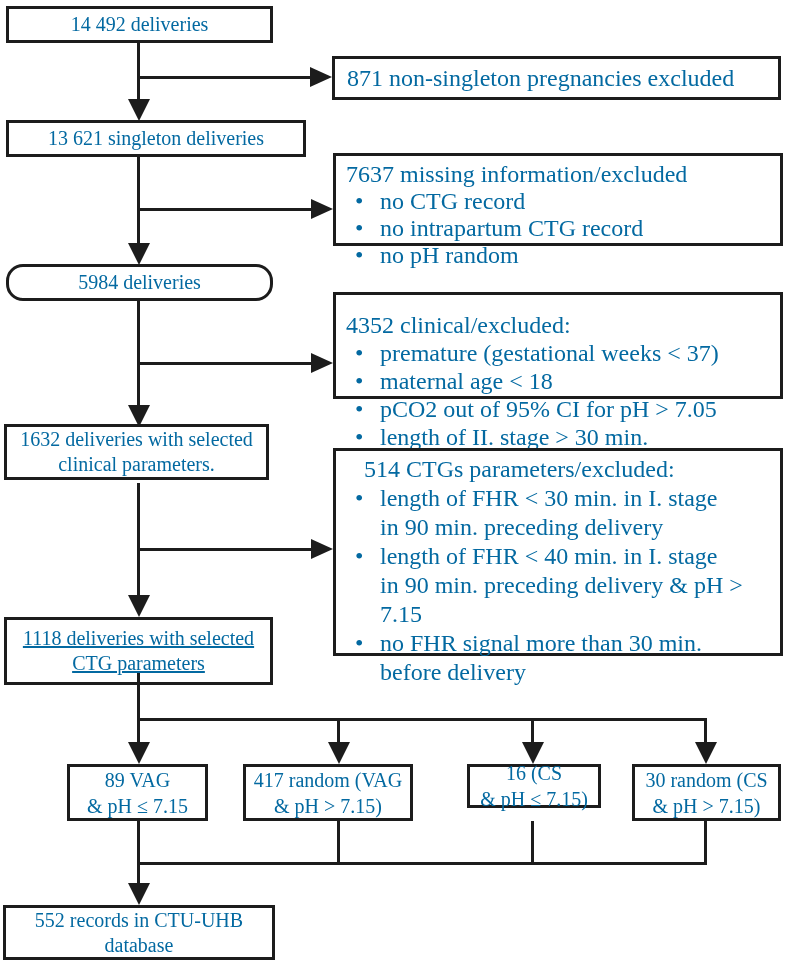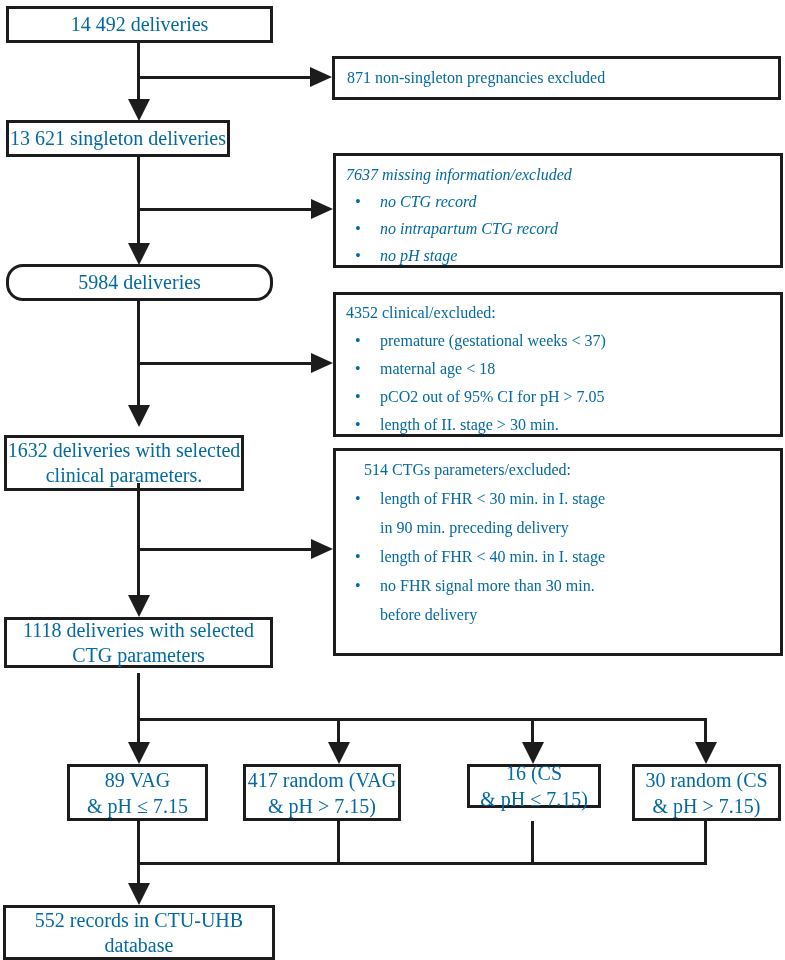--- a/index.html
+++ b/index.html
@@ -7,21 +7,21 @@
   .canvas {
     position:relative; width:785px; height:960px; background:#ffffff;
     font-family:"Liberation Serif","DejaVu Serif",serif; color:#0369a1;
     overflow:hidden;
   }
   .box { position:absolute; border:3px solid #1c1c1c; background:#ffffff; }
   .center-box {
     display:flex; flex-direction:column; justify-content:center; align-items:center;
     text-align:center; font-size:20px; line-height:25px;
   }
-  .excl { font-size:16px; }
+  .excl { font-size:24px; }
   .excl .title { display:block; }
   .bullet-row { display:flex; }
   .bullet { flex:none; width:34px; padding-left:9px; }
   .bullet-text { flex:1; }
   .bl { display:block; }
   .hline, .vline { position:absolute; background:#1c1c1c; }
   .arrow-down {
     position:absolute; width:0; height:0;
     border-left:11px solid transparent; border-right:11px solid transparent;
     border-top:22px solid #1c1c1c;
@@ -34,70 +34,70 @@
 </style>
 </head>
 <body>
 
 <div class="canvas">
 
   <div class="box center-box" style="left:6px; top:6px; width:267px; height:37px;">
     <span class="bl">14 492 deliveries</span>
   </div>
 
-  <div class="box center-box" style="left:6px; top:120px; width:224px; height:37px;">
+  <div class="box center-box" style="left:6px; top:120px; width:300px; height:37px;">
     <span class="bl">13 621 singleton deliveries</span>
   </div>
 
   <div class="box center-box" style="left:6px; top:264px; width:267px; height:37px;border-radius:17px;">
     <span class="bl">5984 deliveries</span>
   </div>
 
-  <div class="box center-box" style="left:4px; top:435px; width:240px; height:56px;">
+  <div class="box center-box" style="left:4px; top:424px; width:265px; height:56px;">
     <span class="bl">1632 deliveries with selected</span>
     <span class="bl">clinical parameters.</span>
   </div>
 
-  <div class="box center-box" style="left:4px; top:617px; width:269px; height:51px;">
+  <div class="box center-box" style="left:4px; top:617px; width:269px; height:68px;text-decoration:underline;">
     <span class="bl">1118 deliveries with selected</span>
     <span class="bl">CTG parameters</span>
   </div>
 
   <div class="box center-box" style="left:3px; top:905px; width:272px; height:55px;">
     <span class="bl">552 records in CTU-UHB</span>
     <span class="bl">database</span>
   </div>
 
   <div class="box excl" style="left:332px; top:56px; width:449px; height:44px; display:flex; align-items:center; padding-left:12px;">
     <span class="title">871 non-singleton pregnancies excluded</span>
   </div>
 
-  <div class="box excl" style="left:333px; top:153px; width:450px; height:115px; line-height:27px; padding:5px 8px 0 10px;font-style:italic;">
+  <div class="box excl" style="left:333px; top:153px; width:450px; height:93px; line-height:27px; padding:5px 8px 0 10px;">
     <span class="title">7637 missing information/excluded</span>
     <div class="bullet-row">
       <span class="bullet">•</span>
       <span class="bullet-text">
           <span class="bl">no CTG record</span>
         </span>
     </div>
     <div class="bullet-row">
       <span class="bullet">•</span>
       <span class="bullet-text">
           <span class="bl">no intrapartum CTG record</span>
         </span>
     </div>
     <div class="bullet-row">
       <span class="bullet">•</span>
       <span class="bullet-text">
-          <span class="bl">no pH stage</span>
-        </span>
-    </div>
-  </div>
-
-  <div class="box excl" style="left:333px; top:292px; width:450px; height:145px; line-height:28px; padding:4px 8px 0 10px;">
+          <span class="bl">no pH random</span>
+        </span>
+    </div>
+  </div>
+
+  <div class="box excl" style="left:333px; top:292px; width:450px; height:107px; line-height:28px; padding:16px 8px 0 10px;">
     <span class="title">4352 clinical/excluded:</span>
     <div class="bullet-row">
       <span class="bullet">•</span>
       <span class="bullet-text">
           <span class="bl">premature (gestational weeks &lt; 37)</span>
         </span>
     </div>
     <div class="bullet-row">
       <span class="bullet">•</span>
       <span class="bullet-text">
@@ -124,36 +124,37 @@
       <span class="bullet">•</span>
       <span class="bullet-text">
         <span class="bl">length of FHR &lt; 30 min. in I. stage</span>
         <span class="bl">in 90 min. preceding delivery</span>
       </span>
     </div>
     <div class="bullet-row">
       <span class="bullet">•</span>
       <span class="bullet-text">
         <span class="bl">length of FHR &lt; 40 min. in I. stage</span>
+        <span class="bl">in 90 min. preceding delivery &amp; pH &gt; 7.15</span>
       </span>
     </div>
     <div class="bullet-row">
       <span class="bullet">•</span>
       <span class="bullet-text">
         <span class="bl">no FHR signal more than 30 min.</span>
         <span class="bl">before delivery</span>
       </span>
     </div>
   </div>
 
   <div class="box center-box" style="left:67px; top:764px; width:141px; height:57px; line-height:26px;">
     <span class="bl">89 VAG</span>
     <span class="bl">&amp; pH ≤ 7.15</span>
   </div>
-  <div class="box center-box" style="left:243px; top:764px; width:158px; height:57px; line-height:26px;">
+  <div class="box center-box" style="left:243px; top:764px; width:170px; height:57px; line-height:26px;">
     <span class="bl">417 random (VAG</span>
     <span class="bl">&amp; pH &gt; 7.15)</span>
   </div>
   <div class="box center-box" style="left:467px; top:764px; width:134px; height:44px; line-height:26px;">
     <span class="bl">16 (CS</span>
     <span class="bl">&amp; pH ≤ 7.15)</span>
   </div>
   <div class="box center-box" style="left:632px; top:764px; width:149px; height:57px; line-height:26px;text-align:center;">
     <span class="bl">30 random (CS</span>
     <span class="bl">&amp; pH &gt; 7.15)</span>

